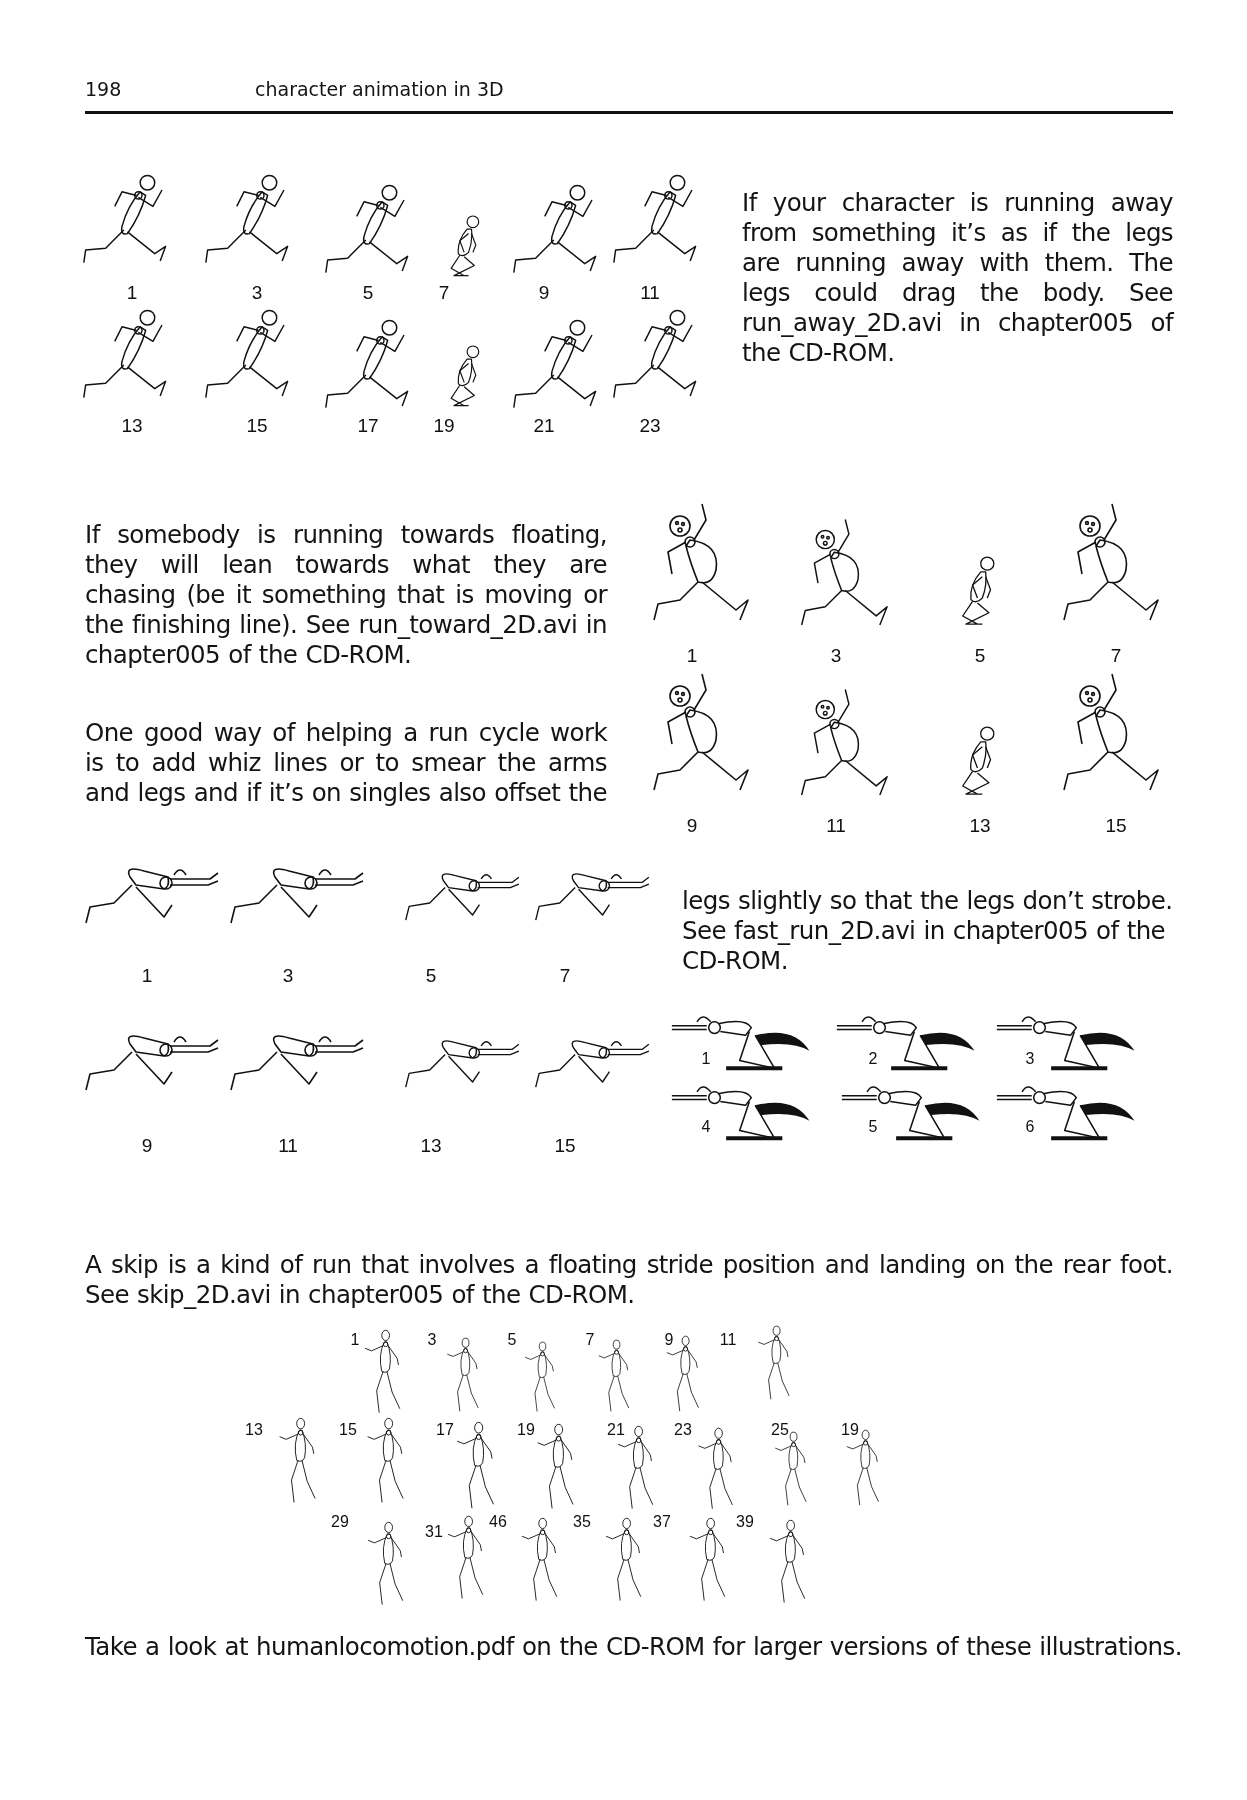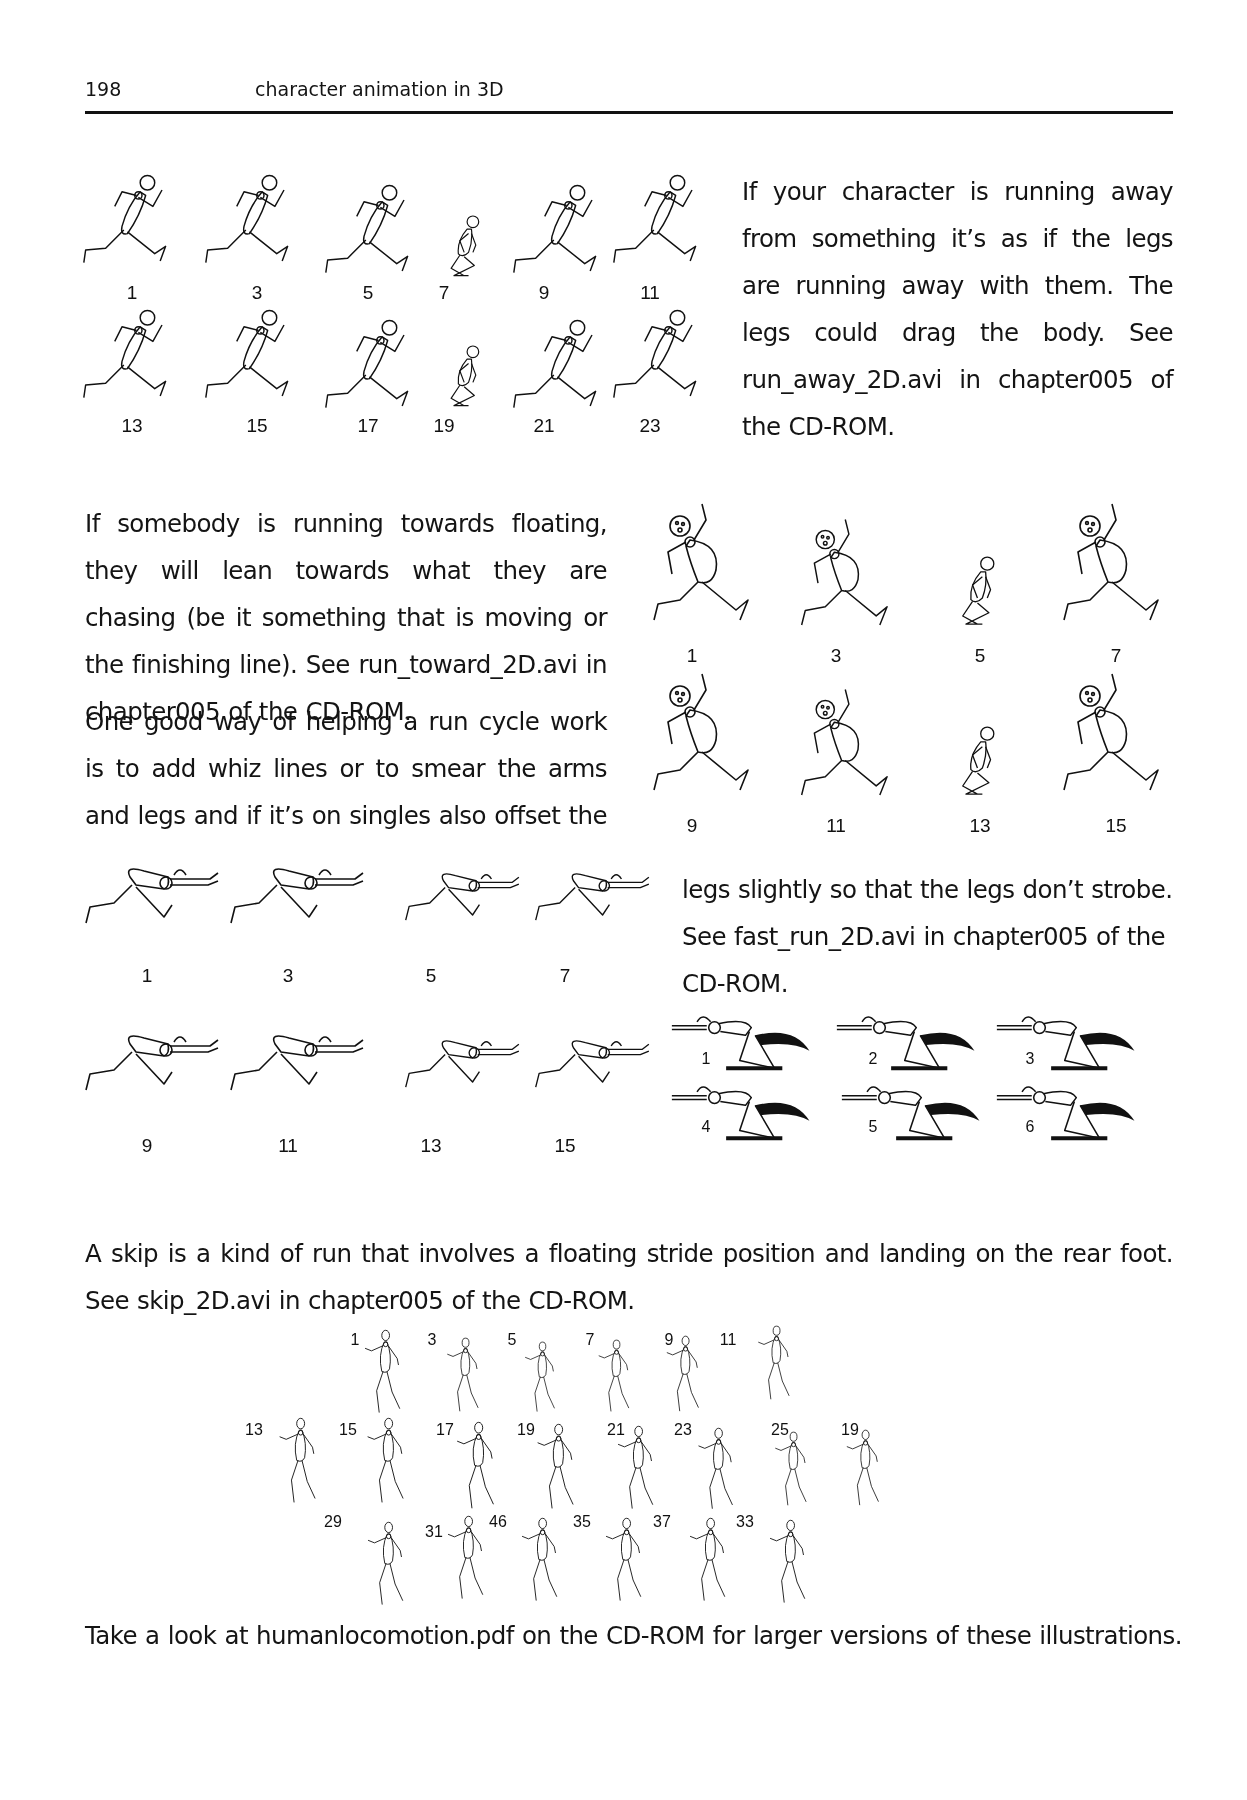--- a/index.html
+++ b/index.html
@@ -2,21 +2,21 @@
 <html><head>
 <meta charset="utf-8">
 <style>
   html, body { margin:0; padding:0; background:#ffffff; }
   body { width:1247px; height:1800px; position:relative; overflow:hidden;
          font-family:"DejaVu Sans", sans-serif; color:#141414; }
   .abs { position:absolute; }
   .hdr-num { left:85px; top:78px; font-size:19px; }
   .hdr-title { left:255px; top:78px; font-size:19px; }
   .hdr-rule { left:85px; top:111px; width:1088px; height:3px; background:#111; }
-  .para { font-size:24.5px; line-height:47px; text-align:justify; letter-spacing:-0.6px; word-spacing:1px; }
+  .para { font-size:24.5px; line-height:30px; text-align:justify; letter-spacing:-0.6px; word-spacing:1px;margin-top:20px; }
   .para.last { text-align-last:left; }
   .fig { position:absolute; }
   .fig svg { overflow:visible; }
   .lbl { position:absolute; font-family:"Liberation Sans", sans-serif; font-size:19px; color:#111; transform:translateX(-50%); white-space:nowrap; }
   .lbl.sm { font-size:16px; }
   .cell { position:absolute; }
 </style>
 </head>
 <body>
 
@@ -326,21 +326,21 @@
       </svg></div>
   <div class="cell" style="left:356px; top:192px"><svg width="60" height="90" viewBox="0 0 70 140">
         <use href="#skipper"></use>
       </svg></div>
   <div class="cell" style="left:440px; top:192px"><svg width="60" height="90" viewBox="0 0 70 140">
         <use href="#skipper"></use>
       </svg></div>
   <div class="cell" style="left:520px; top:194px"><svg width="60" height="90" viewBox="0 0 70 140">
         <use href="#skipper"></use>
       </svg></div>
-  <div class="lbl sm" style="left:93px; top:188px">29</div>
+  <div class="lbl sm" style="left:100px; top:188px">29</div>
   <div class="lbl sm" style="left:194px; top:198px">31</div>
   <div class="lbl sm" style="left:258px; top:188px">46</div>
   <div class="lbl sm" style="left:342px; top:188px">35</div>
   <div class="lbl sm" style="left:422px; top:188px">37</div>
-  <div class="lbl sm" style="left:505px; top:188px">33</div>
+  <div class="lbl sm" style="left:505px; top:188px">39</div>
 </div>
 
 <div class="abs para" style="left:85px; top:1612px; width:1100px; text-align:left;">Take a look at humanlocomotion.pdf on the CD-ROM for larger versions of these illustrations.</div>
 
 </body></html>

